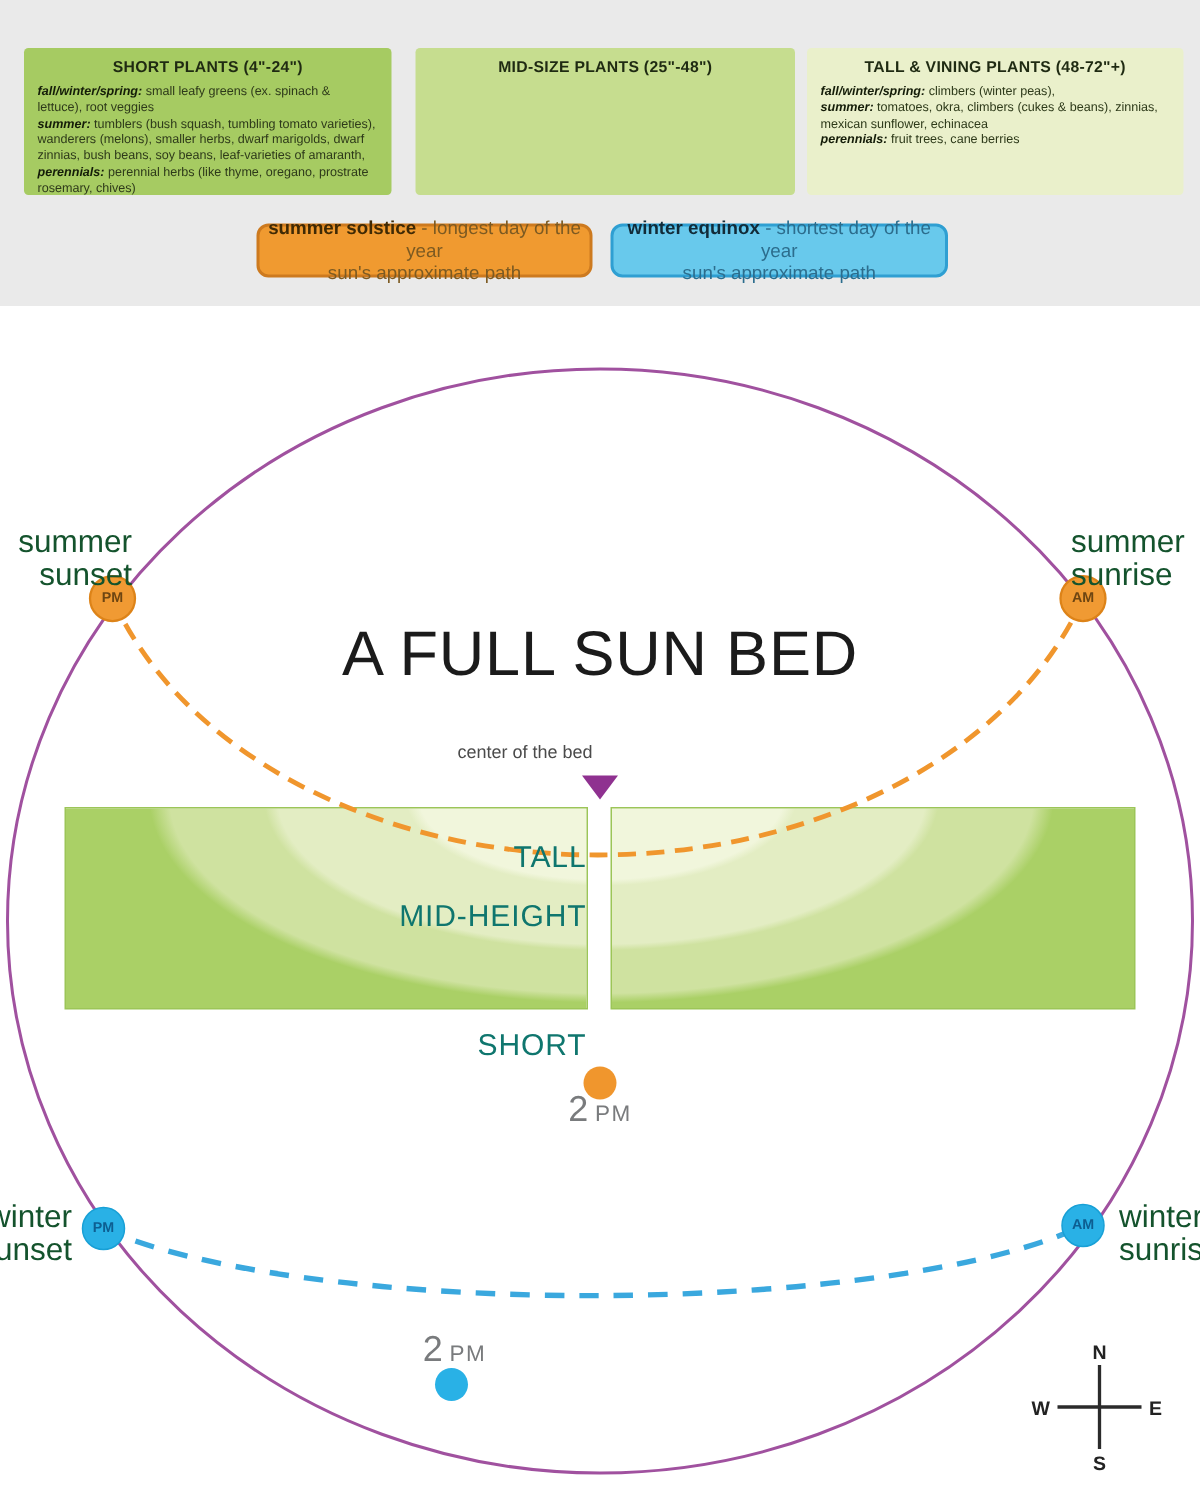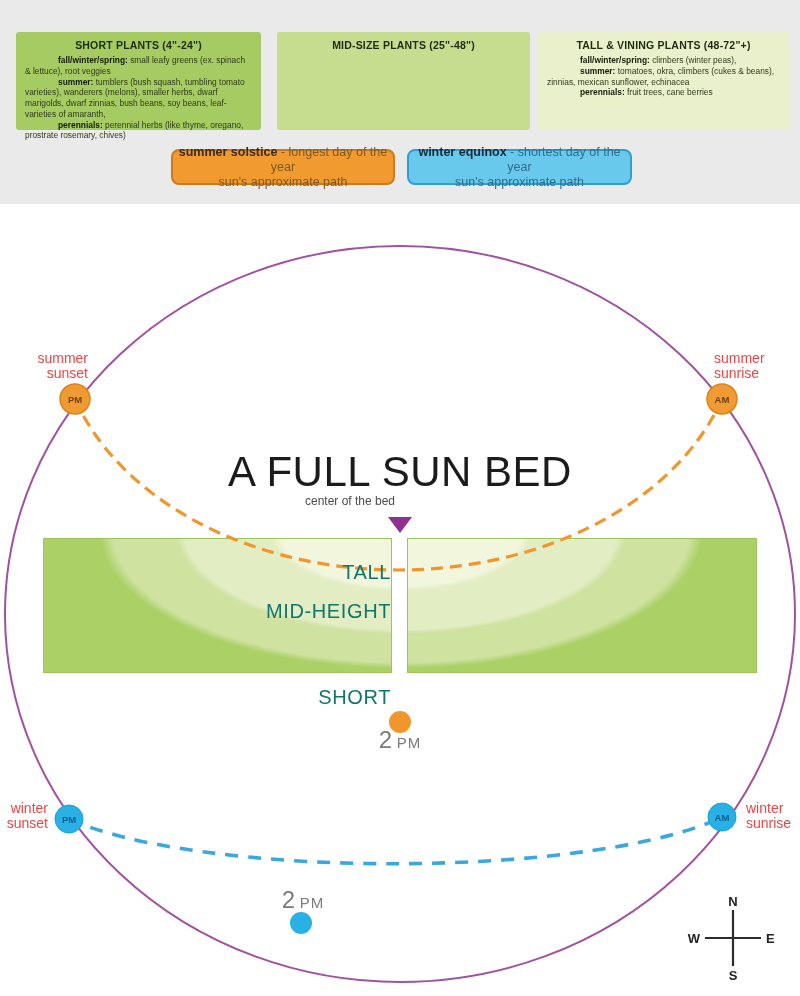--- a/index.html
+++ b/index.html
@@ -4,21 +4,21 @@
 <style>
   html,body{margin:0;padding:0;background:#fff;}
   body{font-family:"Liberation Sans", sans-serif;}
   .stage{position:relative;width:800px;height:996px;overflow:hidden;background:#fff;}
 
   
   .header{position:absolute;left:0;top:0;width:800px;height:204px;background:#eaeaea;}
   .plant-box{position:absolute;top:32px;height:98px;border-radius:3px;padding:7px 9px;box-sizing:border-box;}
   .plant-box h2{margin:0 0 4px 0;text-align:center;font-size:10.5px;font-weight:bold;color:#1f2a12;letter-spacing:.2px;}
   .plant-box .entry{margin:0;font-size:8.4px;line-height:1.28;color:#2e3a1a;}
-  .plant-box .entry b{color:#141c08;margin-left:33px;}
+  .plant-box .entry b{font-style:italic;color:#141c08;}
   .box1{left:16px;width:245px;background:#a6cb62;}
   .box2{left:277px;width:253px;background:#c6dd8f;}
   .box3{left:538px;width:251px;background:#eaf0cb;}
 
   .legend{position:absolute;top:149px;height:36px;border-radius:8px;box-sizing:border-box;
           display:flex;flex-direction:column;justify-content:center;text-align:center;}
   .legend p{margin:0;font-size:12.5px;line-height:1.2;}
   .legend-summer{left:171px;width:224px;background:#f09a30;border:2px solid #cd7a1f;color:#7c5a22;}
   .legend-summer b{color:#3f2a05;}
   .legend-winter{left:407px;width:225px;background:#68c9ec;border:2px solid #2f9fd2;color:#2c6d8d;}
@@ -35,23 +35,23 @@
       #f1f6dc 0%, #f1f6dc 27%, #e3edc3 29%, #e3edc3 48%,
       #cfe2a0 50%, #cfe2a0 64%, #aad066 67%);}
   .zone-label{position:absolute;right:409px;z-index:3;color:#0f766e;font-size:20px;letter-spacing:.6px;}
   .zone-tall{top:561px;} .zone-mid{top:600px;} .zone-short{top:686px;}
 
   
   .overlay{position:absolute;left:0;top:0;z-index:2;}
 
   
   .lbl{position:absolute;z-index:3;}
-  .main-title{left:0;top:412px;width:800px;text-align:center;font-size:42px;color:#1b1b1b;letter-spacing:.5px;margin-top:36px;}
+  .main-title{left:0;top:412px;width:800px;text-align:center;font-size:42px;color:#1b1b1b;letter-spacing:.5px;}
   .center-label{left:0;top:494px;width:700px;text-align:center;font-size:12px;color:#4b4b4b;}
-  .marker-label{font-size:14px;line-height:1.06;color:#ef4444;}
+  .marker-label{font-size:21px;line-height:1.06;color:#14532d;}
   .m-summer-sunset{right:712px;top:351px;text-align:right;}
   .m-summer-sunrise{left:714px;top:351px;text-align:left;}
   .m-winter-sunset{right:752px;top:801px;text-align:right;}
   .m-winter-sunrise{left:746px;top:801px;text-align:left;}
   .badge{position:absolute;z-index:4;transform:translate(-50%,-50%);font-size:9.5px;font-weight:bold;}
   .badge-orange{color:#6d4512;}
   .badge-blue{color:#0d5e91;}
   .b-ss{left:75px;top:399px;} .b-sr{left:722px;top:399px;}
   .b-ws{left:69px;top:819px;} .b-wr{left:722px;top:817px;}
   .time-label{position:absolute;z-index:3;transform:translateX(-50%);color:#797b7d;white-space:nowrap;}

